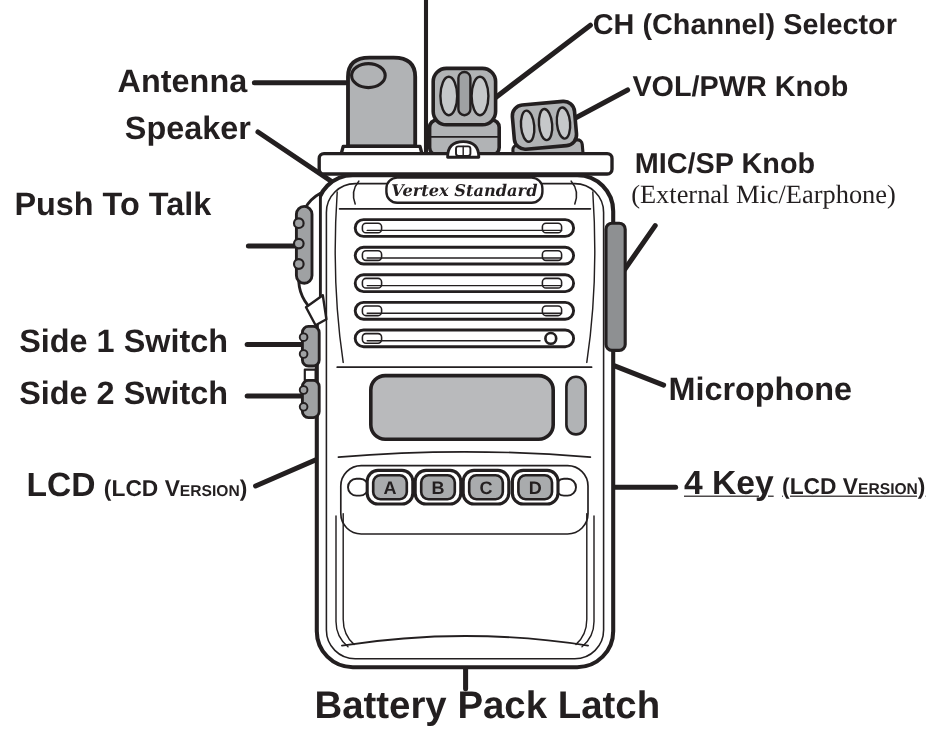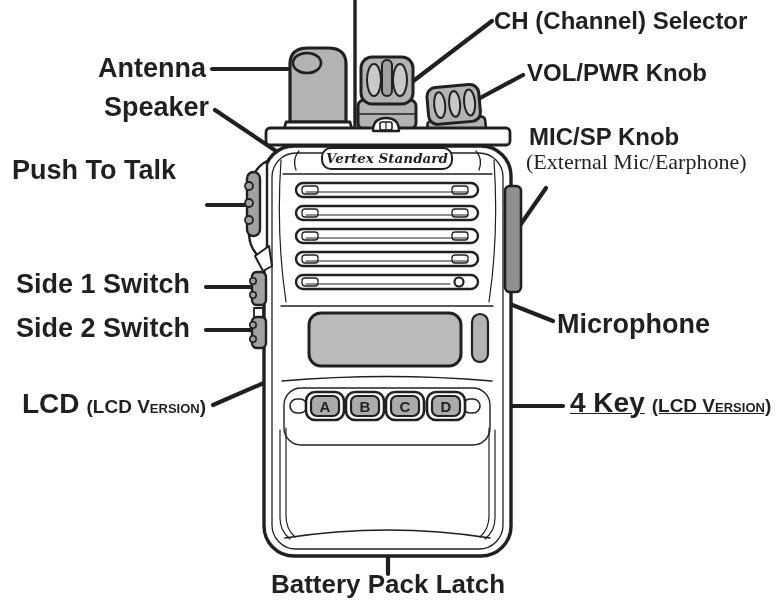--- a/index.html
+++ b/index.html
@@ -2,21 +2,21 @@
 <html><head>
 <meta charset="utf-8">
 <style>
   html,body{margin:0;padding:0;background:#fff;}
   #stage{position:relative;width:778px;height:608px;background:#fff;overflow:hidden;
          font-family:"Liberation Sans",sans-serif;color:#231f20;}
   #art{position:absolute;left:0;top:0;}
   .lbl{position:absolute;font-weight:700;color:#231f20;white-space:nowrap;line-height:1.08;}
   .s27{font-size:27px;}
   .s24{font-size:24px;text-align:center;}
-  .s26{font-size:26px;}
+  .s26{font-size:32px;}
   .main28{font-size:28px;text-align:center;}
   .sc{font-variant:small-caps;font-size:19px;font-weight:700;margin-left:7px;}
   .serifsub{font-family:"Liberation Serif",serif;font-weight:400;font-size:22px;}
   #label-ch{left:494px;top:8px;}
   #label-vol{left:527px;top:60px;}
   #label-jack{left:529px;top:124px;}
   #label-jack-sub{left:526px;top:150px;}
   #label-antenna{left:98px;top:54px;}
   #label-speaker{left:104px;top:93px;}
   #label-ptt1{left:12px;top:156px;}

